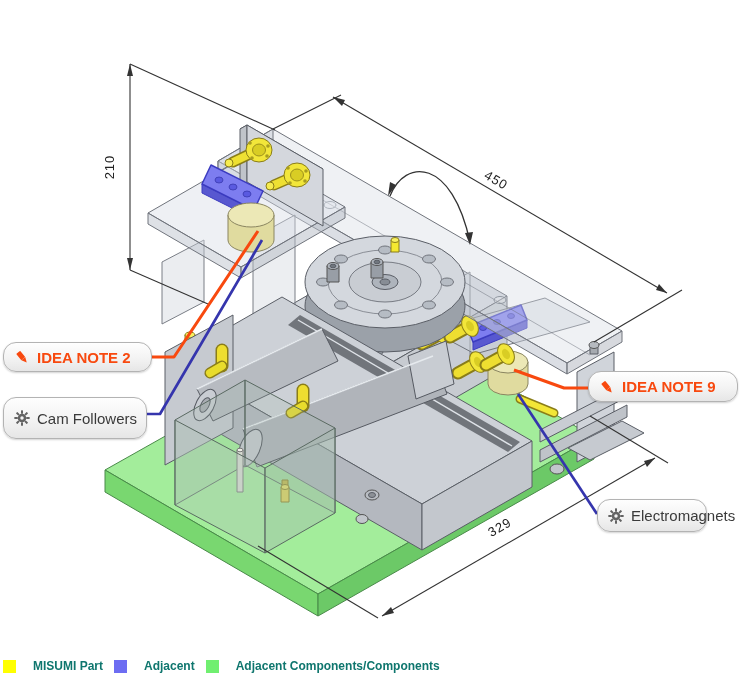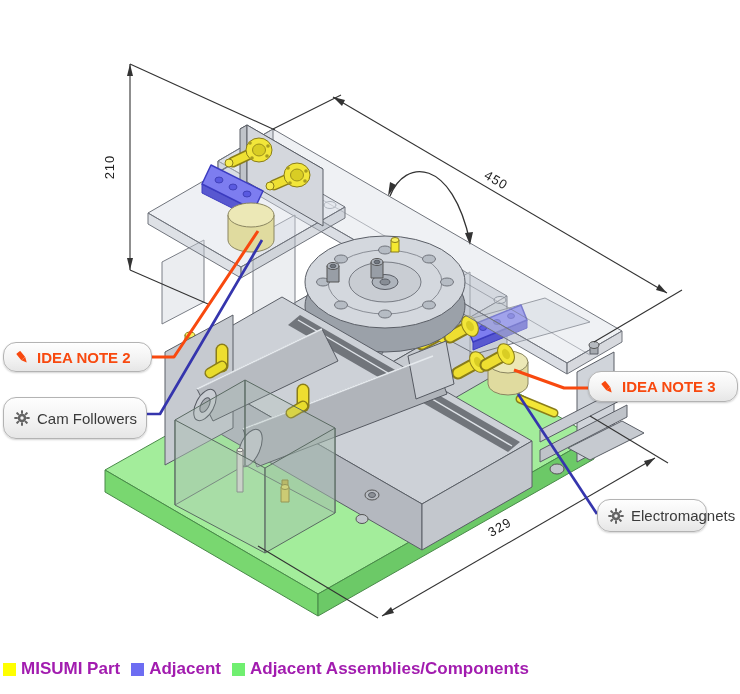--- a/index.html
+++ b/index.html
@@ -10,21 +10,21 @@
       background:linear-gradient(180deg,#fefefe 0%,#f3f3f3 55%,#e6e6e6 100%);
       border:1px solid #b3b3b3;border-radius:13px;box-shadow:0 1px 2px rgba(0,0,0,.18);
       box-sizing:border-box;cursor:pointer;z-index:5;}
   .label-box span.txt{font-size:15px;white-space:nowrap;}
   .idea .txt{font-weight:700;}
   .comp .txt{color:#3a3a3a;}
   .icon-svg{display:block;flex:0 0 auto;}
   #legend{position:absolute;left:3px;top:659px;display:flex;align-items:center;gap:11px;z-index:5;}
   .legend-item{display:flex;align-items:center;gap:5px;}
   .legend-swatch{width:13px;height:13px;display:inline-block;}
-  .legend-label{font-size:17px;font-weight:700;color:#a21caf;white-space:nowrap;}
+  .legend-label{font-size:12px;font-weight:700;color:#0f766e;white-space:nowrap;margin-left:12px;}
   text.dim{font-size:13px;fill:#222;letter-spacing:1px;}
 </style>
 </head>
 <body>
 
 <div id="stage">
 
 <svg class="scene" width="740" height="694" viewBox="0 0 740 694">
 
   <g stroke-linejoin="round">
@@ -318,21 +318,21 @@
     <span class="txt">Cam Followers</span>
   </div>
 
   <div class="label-box idea" style="left:588px;top:371px;width:150px;height:31px;">
     <svg class="icon-svg" width="16" height="16" viewBox="0 0 24 24">
       <g transform="rotate(-40 12 12)" fill="#f8490f">
         <rect x="8.2" y="3" width="7.6" height="12" rx="1"></rect>
         <path d="M8.2 15 L12 23 L15.8 15 Z"></path>
       </g>
     </svg>
-    <span class="txt" style="color: rgb(248, 73, 15);">IDEA NOTE 3</span>
+    <span class="txt" style="color: rgb(248, 73, 15);">IDEA NOTE 9</span>
   </div>
 
   <div class="label-box comp" style="left:597px;top:499px;width:110px;height:33px;">
     <svg class="icon-svg" width="16" height="16" viewBox="0 0 24 24">
       <g fill="#636363">
         <circle cx="12" cy="12" r="6.4"></circle>
         <g id="g2">
             <rect x="10.5" y="0.5" width="3" height="5.2" rx="0.8"></rect>
           </g>
         <use href="#g2" transform="rotate(45 12 12)"></use>
@@ -352,17 +352,17 @@
     <div class="legend-item">
       <span class="legend-swatch" style="background-color: rgb(255, 255, 0);"></span>
       <span class="legend-label">MISUMI Part</span>
     </div>
     <div class="legend-item">
       <span class="legend-swatch" style="background-color: rgb(109, 109, 242);"></span>
       <span class="legend-label">Adjacent</span>
     </div>
     <div class="legend-item">
       <span class="legend-swatch" style="background-color: rgb(112, 239, 112);"></span>
-      <span class="legend-label">Adjacent Assemblies/Components</span>
+      <span class="legend-label">Adjacent Components/Components</span>
     </div>
   </div>
 
 </div>
 
 </body></html>

